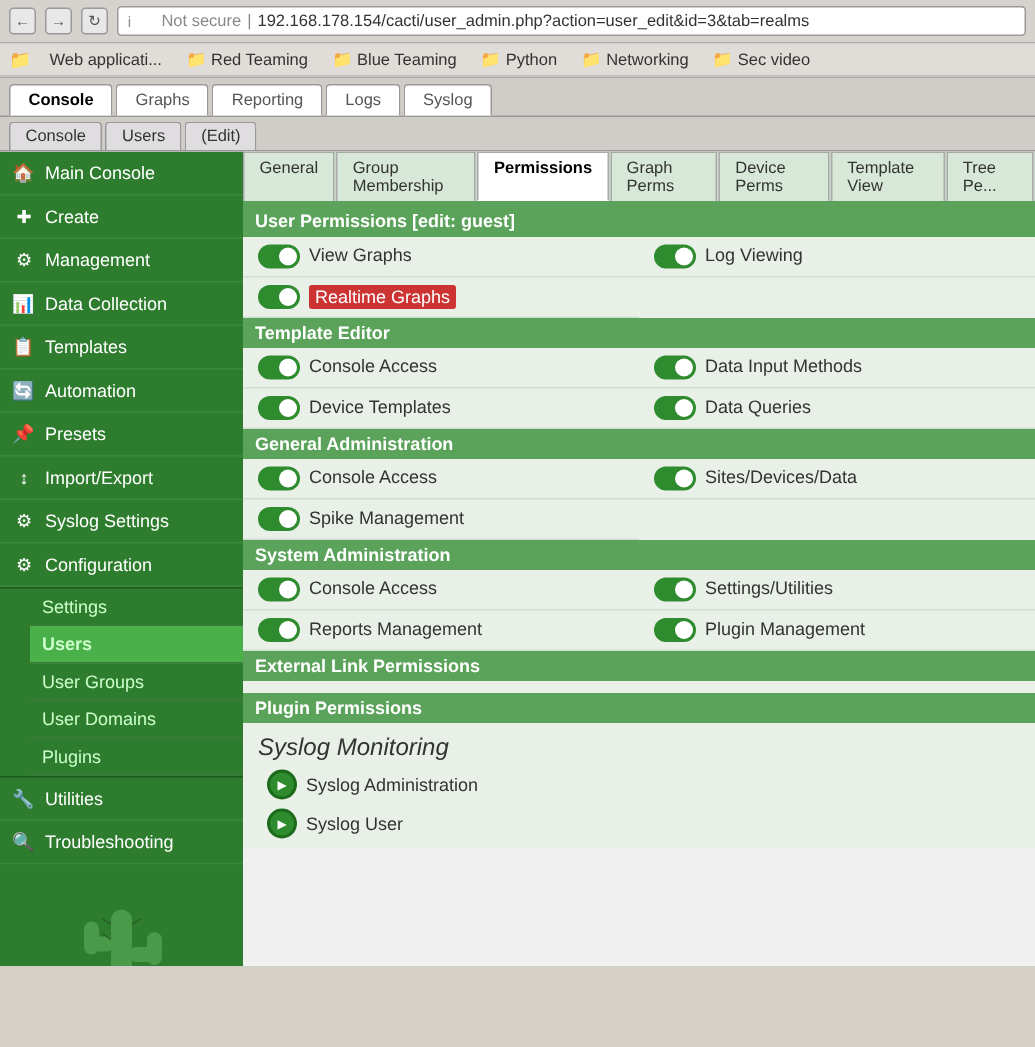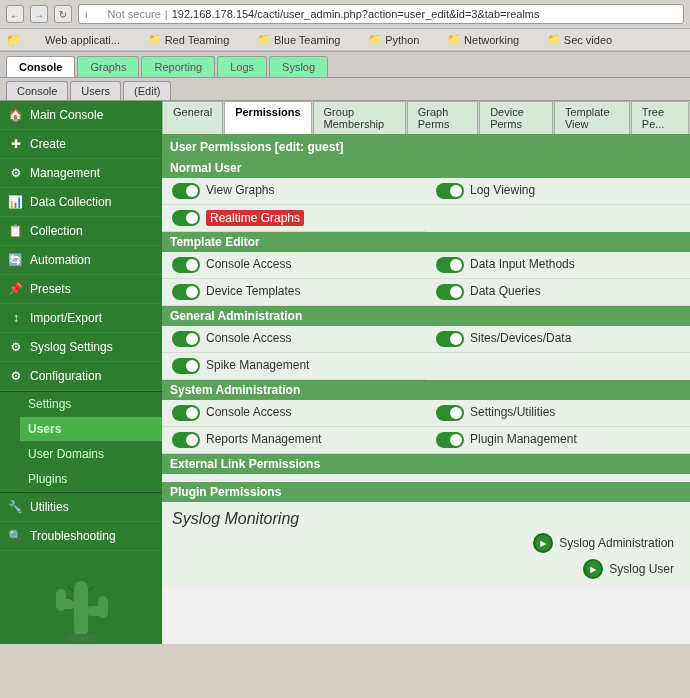--- a/index.html
+++ b/index.html
@@ -6,25 +6,25 @@
     body { font-family: Arial, sans-serif; font-size: 12px; background: #d4d0c8; width: 690px; height: 698px; overflow: hidden; }
 
     
     .browser-chrome { background: #e8e8e8; border-bottom: 1px solid #aaa; }
     .browser-nav { display: flex; align-items: center; padding: 4px 6px; gap: 6px; background: #d6d3ce; border-bottom: 1px solid #aaa; }
     .nav-btn { width: 18px; height: 18px; border: 1px solid #999; border-radius: 3px; background: #e8e8e8; display: flex; align-items: center; justify-content: center; cursor: pointer; font-size: 10px; color: #555; }
     .address-bar { flex: 1; background: white; border: 1px solid #999; border-radius: 3px; padding: 2px 6px; font-size: 11px; color: #333; display: flex; align-items: center; gap: 4px; }
     .address-bar .lock-icon { color: #888; font-size: 10px; }
 
     .bookmarks-bar { display: flex; align-items: center; padding: 3px 6px; gap: 8px; background: #e0ddd8; border-bottom: 1px solid #bbb; }
-    .bookmark-item { display: flex; align-items: center; gap: 3px; font-size: 11px; color: #333; cursor: pointer; padding: 1px 4px; white-space: nowrap; margin-left: 12px; }
+    .bookmark-item { display: flex; align-items: center; gap: 3px; font-size: 11px; color: #333; cursor: pointer; padding: 1px 4px; white-space: nowrap; }
 
     
     .browser-tabs { display: flex; align-items: flex-end; padding: 4px 6px 0; gap: 2px; background: #d0cdc8; border-bottom: 1px solid #999; }
-    .browser-tab { padding: 4px 12px; border: 1px solid #999; border-bottom: none; border-radius: 3px 3px 0 0; font-size: 11px; cursor: pointer; background: #86efac; color: #555; }
+    .browser-tab { padding: 4px 12px; border: 1px solid #999; border-bottom: none; border-radius: 3px 3px 0 0; font-size: 11px; cursor: pointer; background: #ffffff; color: #555; }
     .browser-tab.active { background: white; color: #000; font-weight: bold; }
 
     
     .sub-tabs { display: flex; padding: 3px 6px 0; background: #d0cdc8; border-bottom: 1px solid #999; }
     .sub-tab { padding: 3px 10px; border: 1px solid #999; border-bottom: none; border-radius: 3px 3px 0 0; font-size: 11px; cursor: pointer; background: #e0dde0; color: #333; margin-right: 2px; }
 
     
     .main-layout { display: flex; flex: 1; overflow: hidden; }
 
     
@@ -53,21 +53,21 @@
     .perm-grid { display: grid; grid-template-columns: 1fr 1fr; gap: 0; background: #e8f0e8; }
     .perm-item { display: flex; align-items: flex-start; gap: 6px; padding: 5px 10px; border-bottom: 1px solid #d0e0d0; }
     .toggle-on { width: 28px; height: 16px; background: #2e8b2e; border-radius: 8px; position: relative; flex-shrink: 0; }
     .toggle-on::after { content: ''; width: 12px; height: 12px; background: white; border-radius: 50%; position: absolute; top: 2px; right: 2px; }
     .perm-label { font-size: 12px; color: #333; }
     .perm-label.highlighted { background: #cc3333; color: white; padding: 1px 4px; border-radius: 2px; }
 
     
     .plugin-section { background: #e8f0e8; padding: 4px 10px; }
     .plugin-title { font-style: italic; font-size: 16px; color: #333; padding: 4px 0 2px; }
-    .plugin-item { display: flex; align-items: center; gap: 6px; padding: 3px 6px; justify-content: flex-end; }
+    .plugin-item { display: flex; align-items: center; gap: 6px; padding: 3px 6px; }
 
     
     .circle-icon { width: 20px; height: 20px; border-radius: 50%; background: #2e8b2e; border: 2px solid #1a6a1a; display: flex; align-items: center; justify-content: center; flex-shrink: 0; }
     .circle-icon::after { content: '▶'; color: white; font-size: 8px; }
   </style>
 </head>
 <body>
 
 <div class="browser-chrome">
   <div class="browser-nav">
@@ -135,21 +135,21 @@
     <div class="sidebar-item">
       <span class="icon">⚙</span>
       <span>Management</span>
     </div>
     <div class="sidebar-item">
       <span class="icon">📊</span>
       <span>Data Collection</span>
     </div>
     <div class="sidebar-item">
       <span class="icon">📋</span>
-      <span>Collection</span>
+      <span>Templates</span>
     </div>
     <div class="sidebar-item">
       <span class="icon">🔄</span>
       <span>Automation</span>
     </div>
     <div class="sidebar-item">
       <span class="icon">📌</span>
       <span>Presets</span>
     </div>
     <div class="sidebar-item">
@@ -160,20 +160,21 @@
       <span class="icon">⚙</span>
       <span>Syslog Settings</span>
     </div>
     <div class="sidebar-item">
       <span class="icon">⚙</span>
       <span>Configuration</span>
     </div>
     <div class="sidebar-divider"></div>
     <div class="sidebar-plain">Settings</div>
     <div class="sidebar-plain" style="background:#4ab04a;font-weight:bold;">Users</div>
+    <div class="sidebar-plain">User Groups</div>
     <div class="sidebar-plain">User Domains</div>
     <div class="sidebar-plain">Plugins</div>
     <div class="sidebar-divider"></div>
     <div class="sidebar-item">
       <span class="icon">🔧</span>
       <span>Utilities</span>
     </div>
     <div class="sidebar-item">
       <span class="icon">🔍</span>
       <span>Troubleshooting</span>
@@ -197,31 +198,30 @@
         <rect x="20" y="73" width="30" height="8" rx="3" fill="#3a7a3a"></rect>
       </svg>
 
     </div>
   </div>
 
   <div class="content">
 
     <div class="perm-tabs">
       <div class="perm-tab">General</div>
+      <div class="perm-tab">Group Membership</div>
       <div class="perm-tab active">Permissions</div>
-      <div class="perm-tab">Group Membership</div>
       <div class="perm-tab">Graph Perms</div>
       <div class="perm-tab">Device Perms</div>
       <div class="perm-tab">Template View</div>
       <div class="perm-tab">Tree Pe...</div>
     </div>
 
     <div class="user-perms-header">User Permissions [edit: guest]</div>
 
-    <div class="section-header">Normal User</div>
     <div class="perm-grid">
       <div class="perm-item">
         <div class="toggle-on"></div>
         <span class="perm-label">View Graphs</span>
       </div>
       <div class="perm-item">
         <div class="toggle-on"></div>
         <span class="perm-label">Log Viewing</span>
       </div>
       <div class="perm-item">

